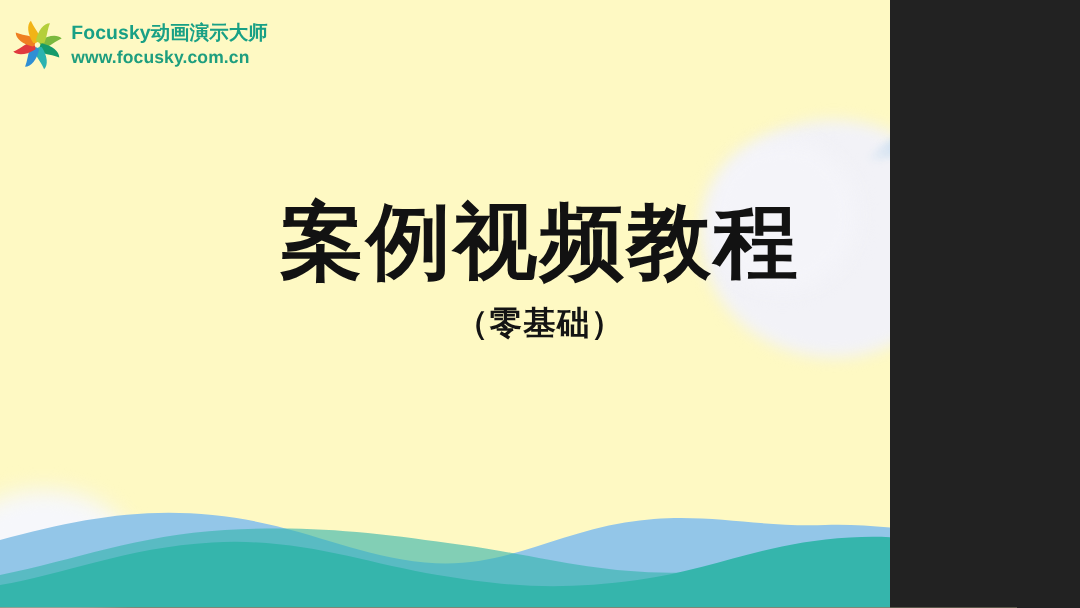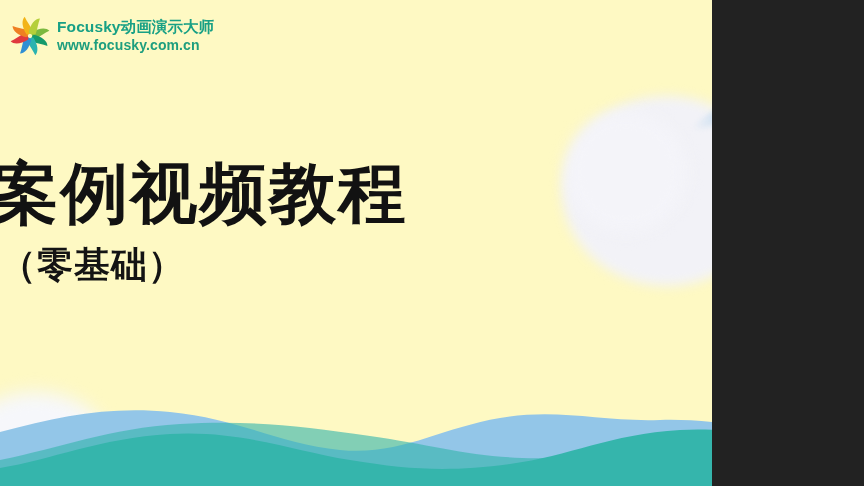--- a/index.html
+++ b/index.html
@@ -98,35 +98,36 @@
     white-space: nowrap;
     margin-top: 2px;
   }
 
   
   #headline-wrap {
     position: absolute;
     left: 0;
     top: 158px;
     width: 864px;
+    text-align: center;
   }
   #headline {
     font-family: "DejaVu Sans", "Liberation Sans", sans-serif;
     font-size: 66px;
     font-weight: 700;
     color: #121212;
     letter-spacing: 2px;
     line-height: 1.08;
     white-space: nowrap;
     margin: 0;
     transform: scaleX(1.02);
   }
   #subhead {
     font-family: "DejaVu Sans", "Liberation Sans", sans-serif;
-    font-size: 36px;
+    font-size: 26px;
     font-weight: 700;
     color: #141414;
     letter-spacing: 1px;
     line-height: 1.1;
     white-space: nowrap;
     margin: 16px 0 0 0;
   }
 
   
   #waves {

